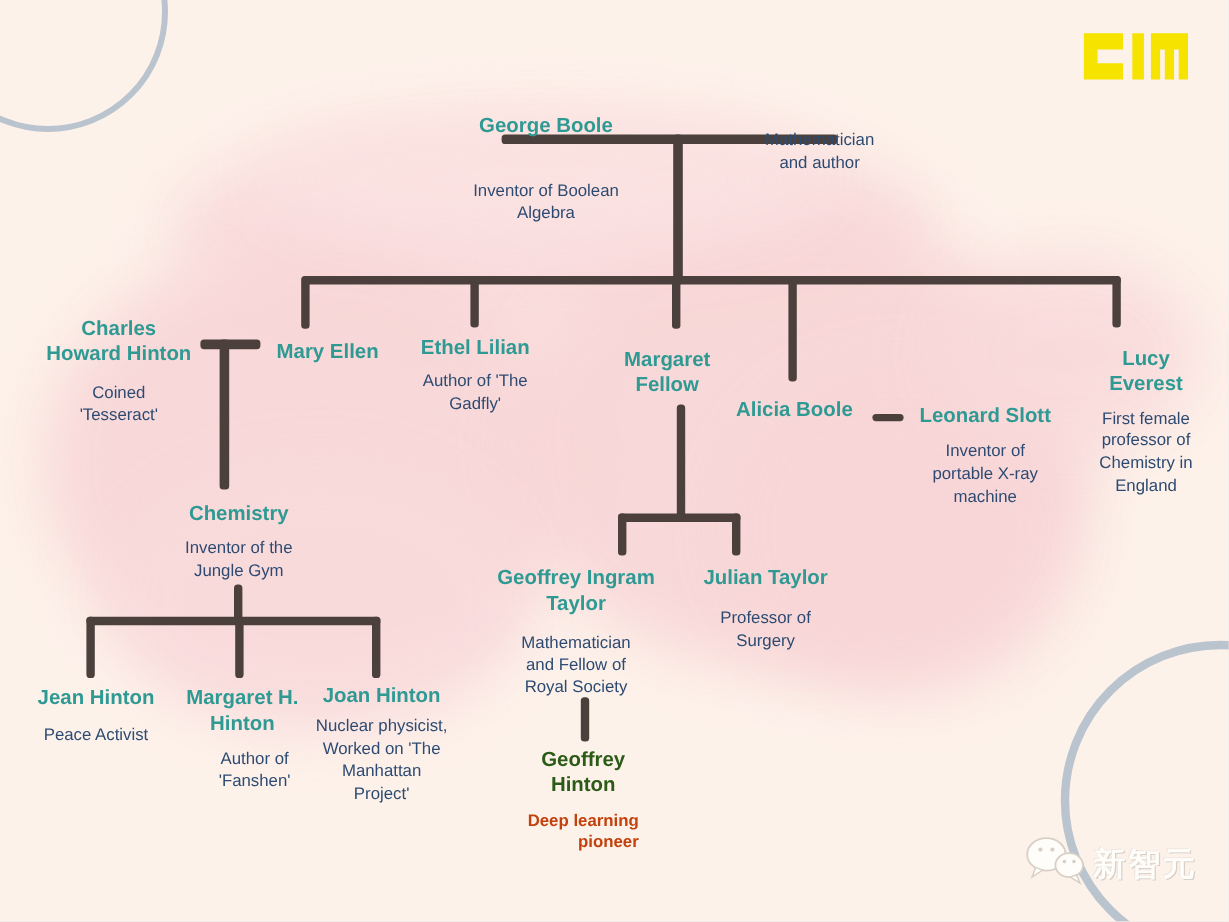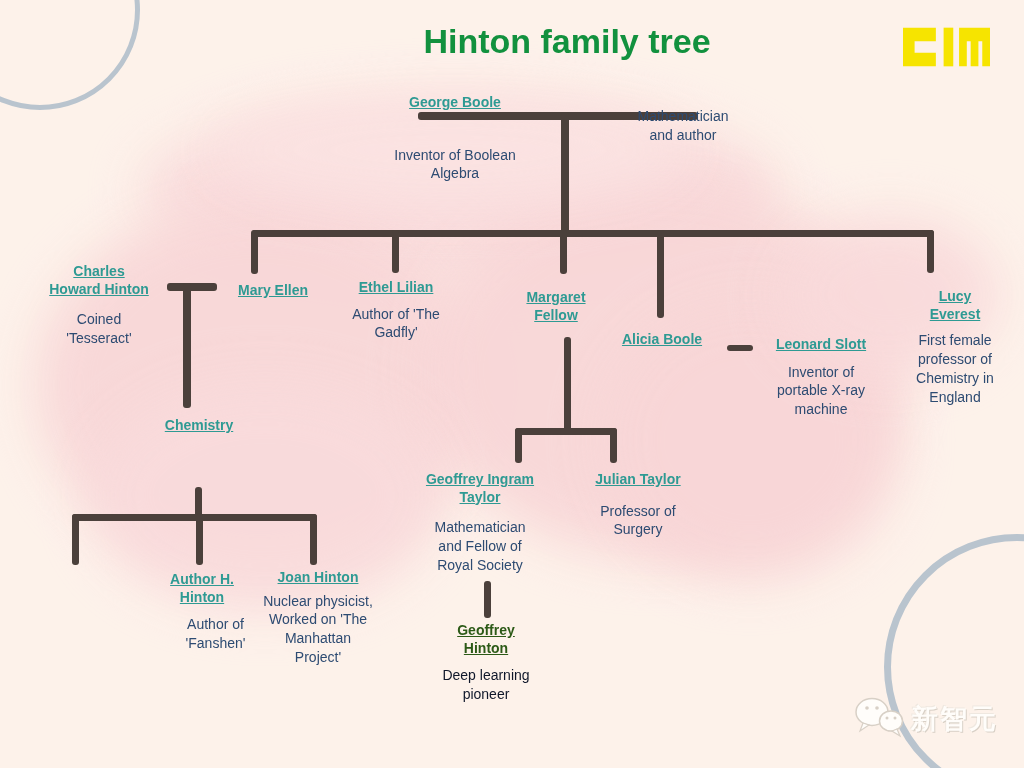--- a/index.html
+++ b/index.html
@@ -12,28 +12,28 @@
   .blob{position:absolute;border-radius:50%;filter:blur(26px);opacity:.92;}
   
   .circle{position:absolute;border-radius:50%;border:5px solid #b9c4ce;background:transparent;}
   .circle.big{border-width:7px;}
   
   .line{position:absolute;background:#4b403b;border-radius:3px;z-index:3;}
   
   .node{position:absolute;transform:translateX(-50%);text-align:center;z-index:4;}
   .name{
     display:block;white-space:pre-line;width:max-content;margin:0 auto;
-    color:#2e9a93;font-weight:bold;font-size:14px;line-height:1.25;text-decoration:underline;
+    color:#2e9a93;font-weight:bold;font-size:17px;line-height:1.25;
   }
   .desc{
     display:block;white-space:pre-line;width:max-content;margin:0 auto;
     color:#2d4b72;font-size:14px;line-height:1.35;
   }
   .name.hl{color:#2c5a17;}
-  .desc.hl{color:#0f172a;font-weight:normal;}
+  .desc.hl{color:#c2410c;font-weight:bold;text-align:right;}
   .title{
     position:absolute;left:567px;top:22px;transform:translateX(-50%);
     color:#12913e;font-size:34px;font-weight:bold;white-space:nowrap;z-index:5;
   }
   .logo{position:absolute;left:903px;top:27px;z-index:5;}
   .watermark{
     position:absolute;left:853px;top:694px;display:flex;align-items:center;gap:6px;z-index:6;
   }
   .watermark-text{
     color:#fffdfa;font-size:27px;font-weight:bold;letter-spacing:2px;
@@ -49,21 +49,20 @@
   <div class="blob" style="left:35px;top:200px;width:450px;height:370px;background:#f8d6d7;"></div>
   <div class="blob" style="left:420px;top:180px;width:480px;height:380px;background:#f8d6d7;"></div>
   <div class="blob" style="left:90px;top:380px;width:350px;height:230px;background:#f9dbdc;"></div>
   <div class="blob" style="left:600px;top:300px;width:300px;height:280px;background:#f8d6d7;"></div>
   <div class="blob" style="left:780px;top:215px;width:220px;height:160px;background:#f9dadb;"></div>
   <div class="blob" style="left:210px;top:95px;width:480px;height:110px;background:#fbe3e2;"></div>
 
   <div class="circle" style="left:-60px;top:-90px;width:190px;height:190px;"></div>
   <div class="circle big" style="left:884px;top:534px;width:252px;height:252px;"></div>
 
-  <div class="title">Hinton family tree</div>
 
   <div class="logo" title="AIM">
     <svg width="87" height="40" viewBox="0 0 90 40" xmlns="http://www.w3.org/2000/svg">
       <path fill="#f6e400" fill-rule="evenodd" d="M0 0H34V40H0Z M12 14H34V26H12Z"></path>
       <path fill="#f6e400" d="M42 0H52V40H42Z"></path>
       <path fill="#f6e400" d="M58 0H90V40H82V14H78V40H70V14H66V40H58Z"></path>
     </svg>
   </div>
 
   <div class="line" style="left:418px;top:112px;width:280px;height:8px;"></div>
@@ -136,25 +135,31 @@
 
   <div class="node" style="left:821px;top:336px;">
     <span class="name">Leonard Slott</span>
     <span class="desc" style="margin-top:9px;">Inventor of
 portable X-ray
 machine</span>
   </div>
 
   <div class="node" style="left:199px;top:417px;">
     <span class="name">Chemistry</span>
-  </div>
-
+    <span class="desc" style="margin-top:9px;">Inventor of the
+Jungle Gym</span>
+  </div>
+
+  <div class="node" style="left:80px;top:571px;">
+    <span class="name">Jean Hinton</span>
+    <span class="desc" style="margin-top:11px;">Peace Activist</span>
+  </div>
 
   <div class="node" style="left:202px;top:571px;">
-    <span class="name">Author H.
+    <span class="name">Margaret H.
 Hinton</span>
     <span class="desc" style="margin-top:9px;margin-left:27px;">Author of
 'Fanshen'</span>
   </div>
 
   <div class="node" style="left:318px;top:569px;">
     <span class="name">Joan Hinton</span>
     <span class="desc" style="margin-top:5px;">Nuclear physicist,
 Worked on 'The
 Manhattan

